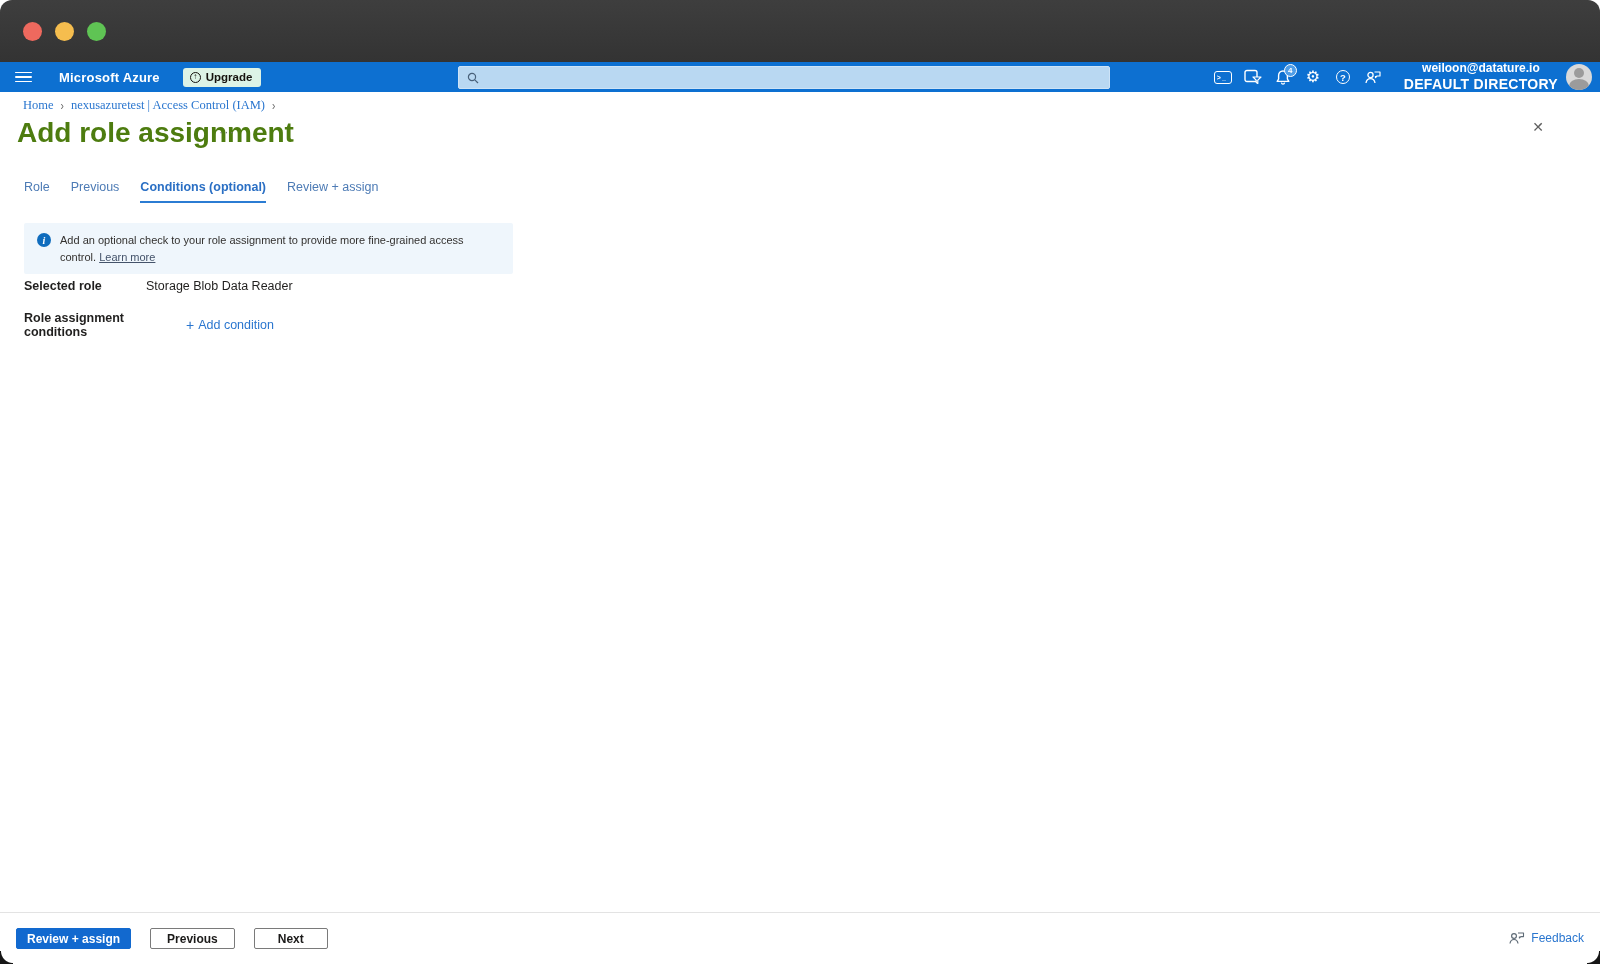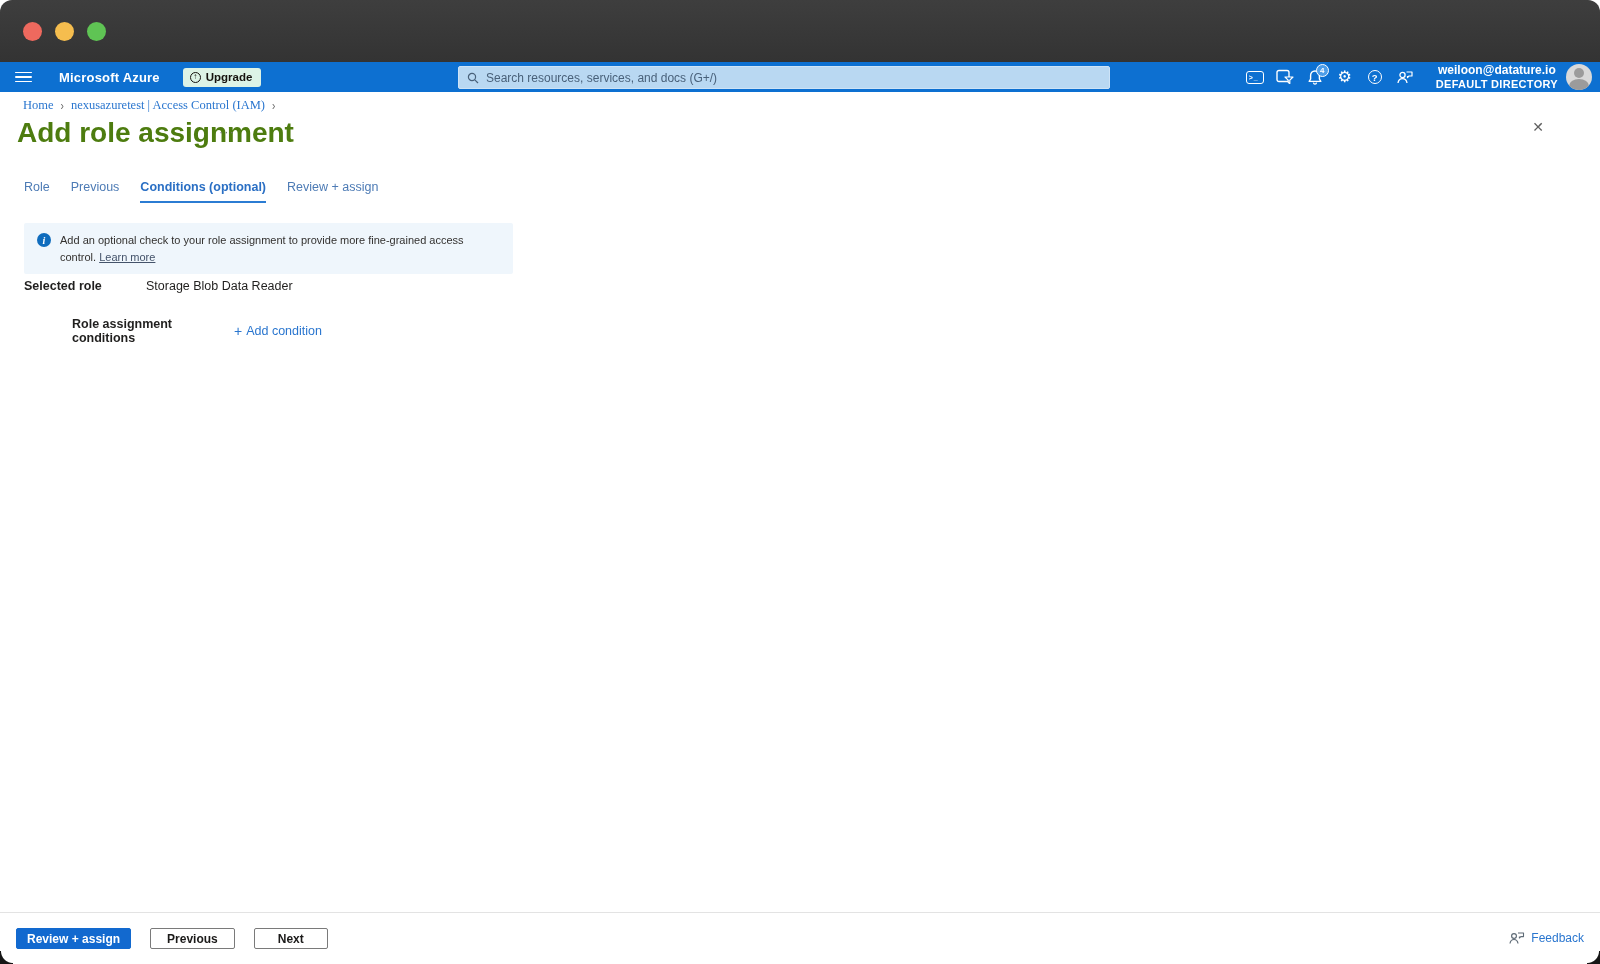--- a/index.html
+++ b/index.html
@@ -29,21 +29,21 @@
   .searchbox input::placeholder { color:#49617a; opacity:1; }
 
   .topright { position:absolute; right:8px; top:0; height:30px; display:flex; align-items:center; }
   .tr-icon { width:30px; height:30px; display:flex; align-items:center; justify-content:center; position:relative; cursor:pointer; color:#fff; }
   .shell-box { width:18px; height:13px; border:1.4px solid #fff; border-radius:3px; font-size:7px; font-weight:bold; line-height:11px; padding-left:2px; letter-spacing:1px; }
   .badge { position:absolute; top:2px; right:1px; min-width:13px; height:13px; border-radius:50%; background:#4f9ee8; border:1px solid #fff; color:#fff; font-size:8px; font-weight:bold; display:flex; align-items:center; justify-content:center; }
   .glyph16 { font-size:16px; line-height:1; }
   .help-circle { width:14px; height:14px; border:1.4px solid #fff; border-radius:50%; font-size:9.5px; font-weight:bold; display:flex; align-items:center; justify-content:center; }
   .userblock { margin-left:16px; text-align:center; line-height:1.15; cursor:pointer; }
   .user-email { font-size:12px; font-weight:bold; }
-  .user-dir { font-size:11px; font-weight:bold; letter-spacing:.3px; }
+  .user-dir { font-size:14px; font-weight:bold; letter-spacing:.3px; }
   .avatar { width:26px; height:26px; border-radius:50%; background:#d9d9d9; margin-left:8px; position:relative; overflow:hidden; cursor:pointer; flex:none; }
   .avatar .head { position:absolute; top:4px; left:8px; width:10px; height:10px; border-radius:50%; background:#9b9b9b; }
   .avatar .body { position:absolute; top:15px; left:3px; width:20px; height:14px; border-radius:50% 50% 0 0; background:#9b9b9b; }
 
   
   .content { position:relative; width:1600px; height:872px; background:#fff; }
 
   .breadcrumb { position:absolute; top:6px; left:23px; font-size:12.5px; display:flex; align-items:center; gap:7px; }
   .bc-link { color:#2a76cf; text-decoration:none; cursor:pointer;font-family:Liberation Serif, serif; }
   .bc-sep { color:#6b6b6b; font-size:10px; transform:scaleY(1.3); }
@@ -58,21 +58,21 @@
   .tab.active::after { content:""; position:absolute; left:0; right:0; bottom:0; height:2px; background:#2b7cd3; }
 
   .banner { position:absolute; top:131px; left:24px; width:489px; background:#eff6fc; border-radius:2px; padding:9px 12px 9px 13px; display:flex; gap:9px; }
   .info-icon { flex:none; width:14px; height:14px; border-radius:50%; background:#0f6cbd; color:#fff; font-size:10px; font-style:italic; font-weight:bold; font-family:"Liberation Serif", serif; display:flex; align-items:center; justify-content:center; margin-top:1px; }
   .banner-text { font-size:11px; color:#33312f; line-height:1.5; }
   .banner-link { color:#44536a; text-decoration:underline; cursor:pointer; }
 
   .field-row { position:absolute; left:24px; display:flex; font-size:12.5px; align-items:center; }
   .field-row .flabel { width:122px; font-weight:bold; color:#201f1e; flex:none; }
   .field-row.r1 { top:187px; }
-  .field-row.r2 { top:225px;margin-left:48px; }
+  .field-row.r2 { top:219px; }
   .fvalue { color:#201f1e; }
   .r2 .flabel { width:162px; }
   .add-condition { color:#2a76cf; cursor:pointer; display:flex; align-items:center; gap:4px; text-decoration:none; }
   .plus-glyph { font-size:14px; line-height:1; }
 
   .footer-divider { position:absolute; top:820px; left:0; width:1600px; border-top:1px solid #e3e3e3; }
   .footer-buttons { position:absolute; top:836px; left:16px; display:flex; gap:19px; }
   .btn { height:21px; font-size:12px; font-family:"Liberation Sans", sans-serif; border-radius:2px; display:flex; align-items:center; justify-content:center; cursor:pointer; }
   .btn.primary { background:#1269cf; color:#fff; border:1px solid #1269cf; min-width:113px; font-weight:bold; padding:0 10px; }
   .btn.secondary { background:#fff; color:#1b1a19; border:1px solid #7a7a7a; padding:7px 16px; min-width:74px; font-weight:bold; }
@@ -110,21 +110,20 @@
     <button class="upgrade">
       <span class="up-circle">↑</span>
       <span>Upgrade</span>
     </button>
 
     <div class="searchbox">
       <svg width="12" height="12" viewBox="0 0 12 12">
         <circle cx="5" cy="5" r="3.6" fill="none" stroke="#49617a" stroke-width="1.2"></circle>
         <line x1="7.8" y1="7.8" x2="11" y2="11" stroke="#49617a" stroke-width="1.2"></line>
       </svg>
-      <input type="text" placeholder="Search resources, services, and docs (G+/)" style="">
     </div>
 
     <div class="topright">
       <div class="tr-icon">
         <span class="shell-box">&gt;_</span>
       </div>
       <div class="tr-icon">
         <svg width="18" height="16" viewBox="0 0 18 16">
           <rect x="1" y="1.5" width="12" height="11" rx="2" fill="none" stroke="#fff" stroke-width="1.4"></rect>
           <path d="M9 8 L17 8 L13.8 11.2 L13.8 14.5 L12.2 13.4 L12.2 11.2 Z" fill="#0d70d1" stroke="#fff" stroke-width="1.2" stroke-linejoin="round"></path>

